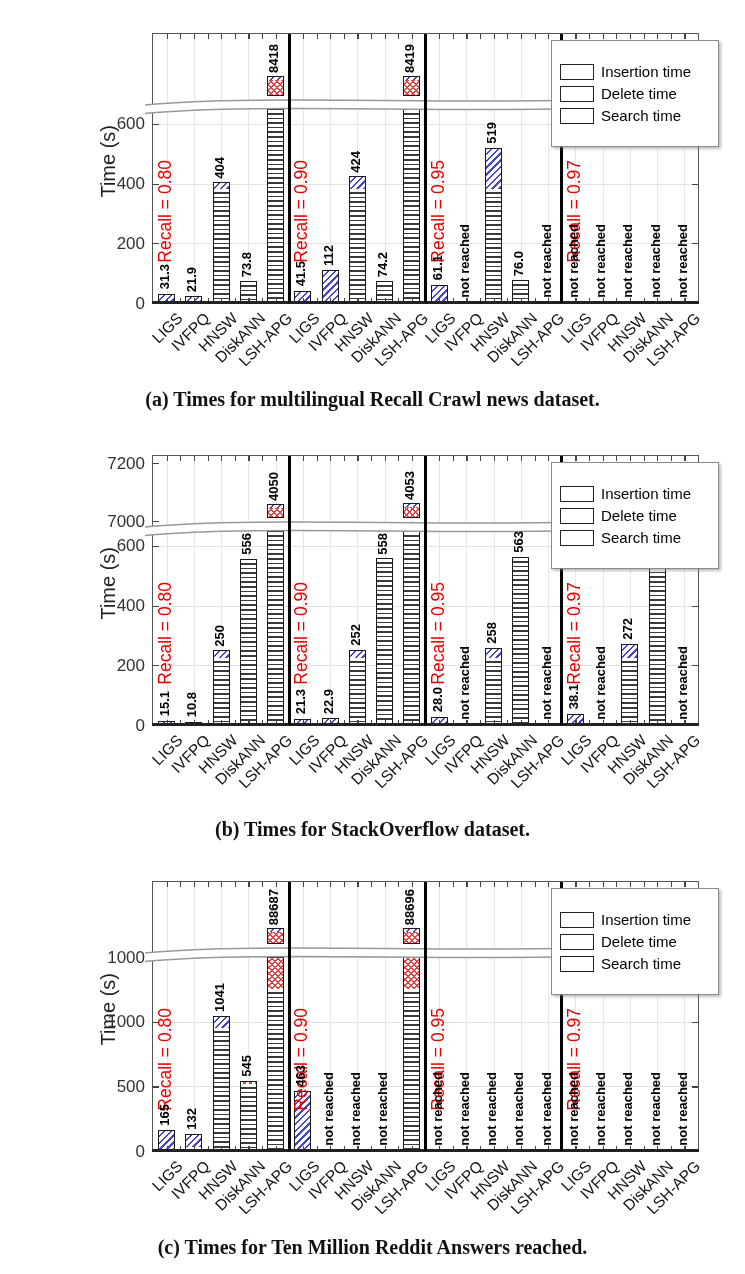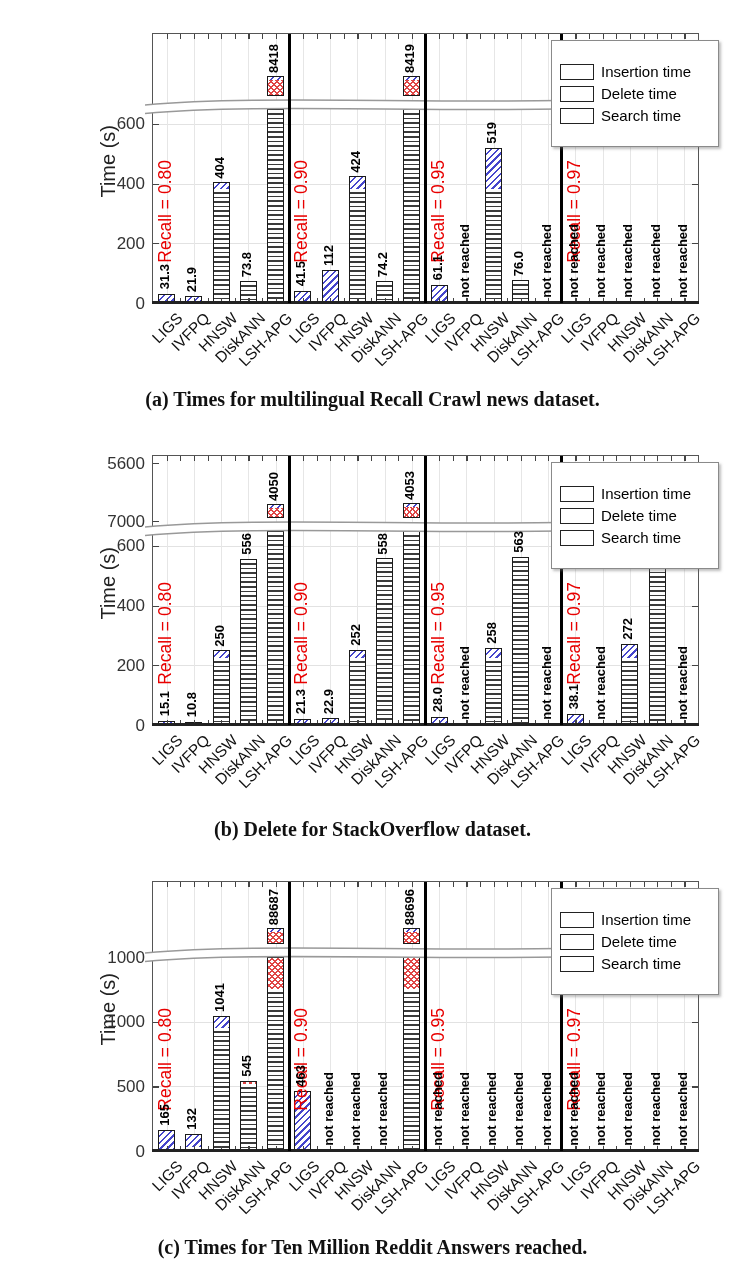--- a/index.html
+++ b/index.html
@@ -407,21 +407,21 @@
         <div class="tick t-right" style="top: 209.308px;"></div>
         <div class="ytick" style="top: 141.115px;">400</div>
         <div class="tick t-left" style="top: 149.615px;"></div>
         <div class="tick t-right" style="top: 149.615px;"></div>
         <div class="ytick" style="top: 81.4231px;">600</div>
         <div class="tick t-left" style="top: 89.9231px;"></div>
         <div class="tick t-right" style="top: 89.9231px;"></div>
         <div class="ytick" style="top: 56.5px;">7000</div>
         <div class="tick t-left" style="top: 65px;"></div>
         <div class="tick t-right" style="top: 65px;"></div>
-        <div class="ytick" style="top: -1.5px;">5600</div>
+        <div class="ytick" style="top: -1.5px;">7200</div>
         <div class="tick t-left" style="top: 7px;"></div>
         <div class="tick t-right" style="top: 7px;"></div>
         <div class="vtext recall" style="left: 4px; bottom: 40px;">Recall = 0.80</div>
         <div class="xlabel" style="right: 523.375px; top: 276px;">LIGS</div>
         <div class="bar" style="left: 5.125px; width: 17px; bottom: 0px; height: 4.50677px;">
           <div class="seg h-sea" style="height: 2.11908px;"></div>
           <div class="seg h-ins fill"></div>
         </div>
         <div class="vtext val" style="left: 5.125px; bottom: 8.50677px;">15.1</div>
         <div class="xlabel" style="right: 496.125px; top: 276px;">IVFPQ</div>
@@ -544,21 +544,21 @@
           <div class="legend-row">
             <div class="swatch h-del"></div>
             <div class="legend-label">Delete time</div>
           </div>
           <div class="legend-row">
             <div class="swatch h-sea"></div>
             <div class="legend-label">Search time</div>
           </div>
         </div>
       </div>
-    <div class="caption" style="top:396px;">(b) Delete for StackOverflow dataset.</div>
+    <div class="caption" style="top:396px;">(b) Times for StackOverflow dataset.</div>
   </section>
 
   <section class="chart-block" style="top:848px;height:426px;">
     <div class="y-axis-label">Time (s)</div>
     <div class="plot">
         <div class="grid-h" style="top: 204.333px;"></div>
         <div class="grid-h" style="top: 139.667px;"></div>
         <div class="grid-h" style="top: 75px;"></div>
         <div class="grid-v" style="left: 13.625px;"></div>
         <div class="tick t-top" style="left: 13.625px;"></div>

